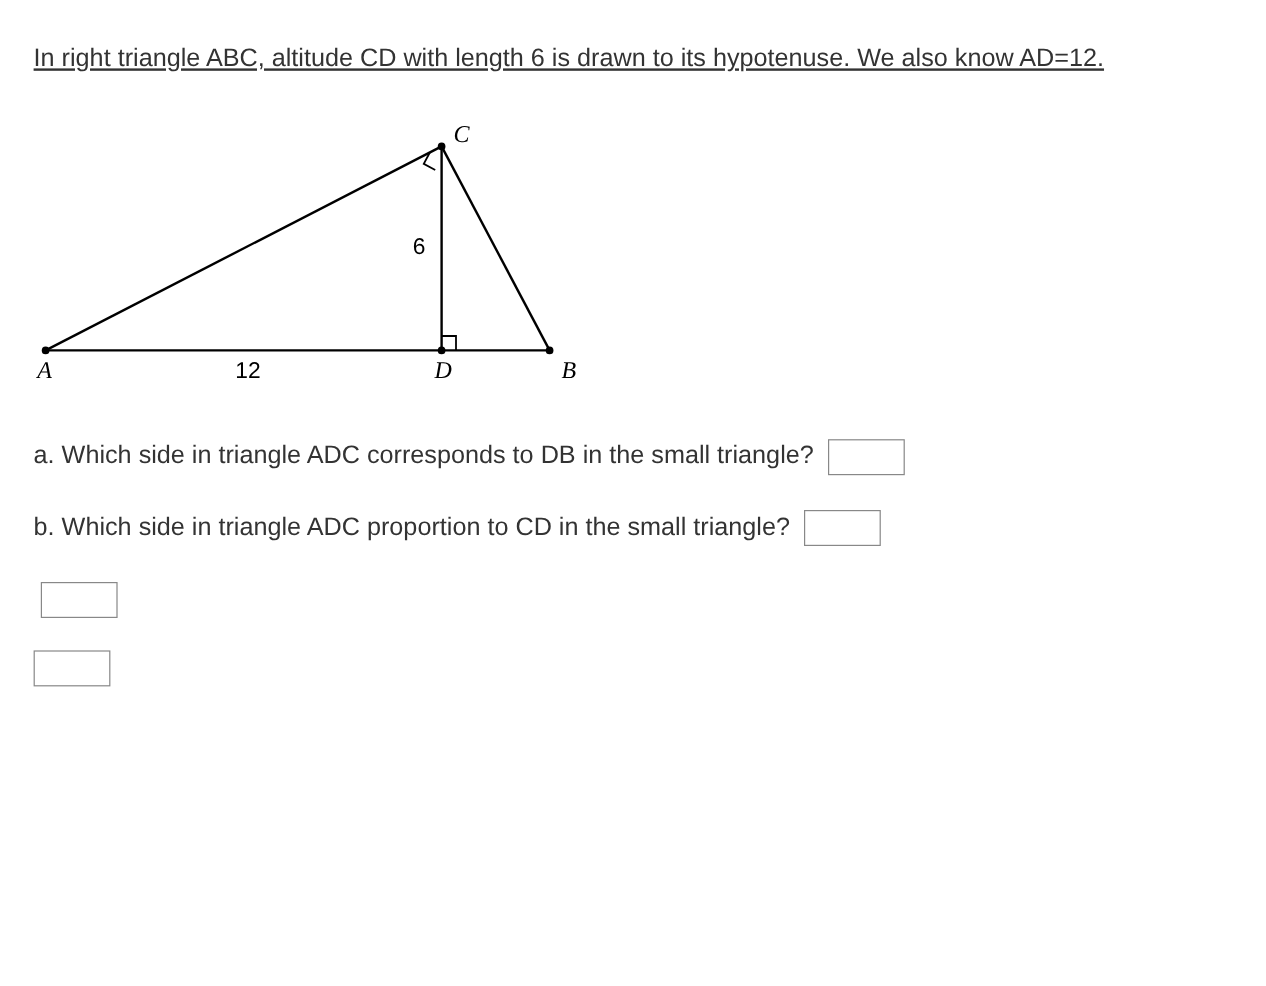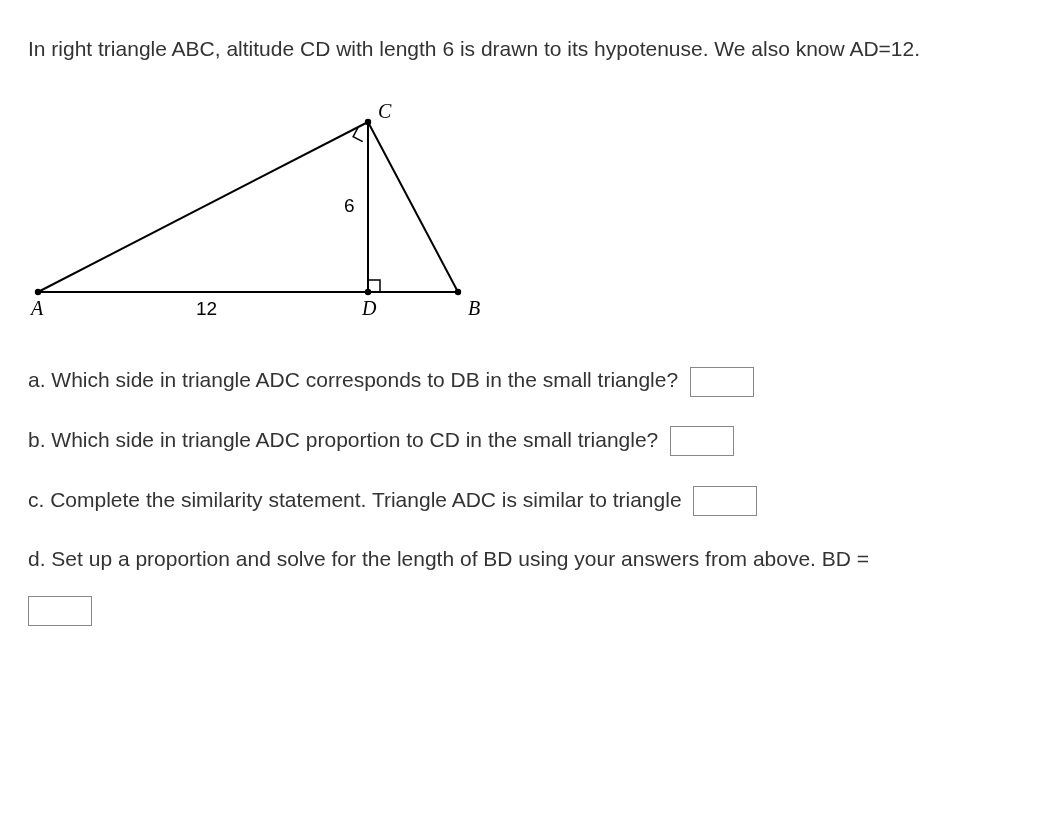--- a/index.html
+++ b/index.html
@@ -9,20 +9,21 @@
     font-family: Arial, Helvetica, sans-serif;
     font-size: 21px;
     color: #333;
     line-height: 1.4;
     background: #fff;
     width: 1055px;
   }
   .intro {
     margin-bottom: 18px;
     line-height: 2.4;
+    text-decoration: underline;
   }
   .diagram {
     margin: 28px 0 36px 0;
   }
   .question {
     margin: 26px 0 26px 0;
     display: block;
     line-height: 1.6;
   }
   .answer-box {
@@ -81,20 +82,18 @@
   <span>a. Which side in triangle ADC corresponds to DB in the small triangle?</span>
   <input type="text" class="answer-box" style="">
 </div>
 
 <div class="question">
   <span>b. Which side in triangle ADC proportion to CD in the small triangle?</span>
   <input type="text" class="answer-box" style="">
 </div>
 
 <div class="question">
-  <span>c. Complete the similarity statement. Triangle ADC is similar to triangle</span>
   <input type="text" class="answer-box" style="">
 </div>
 
 <div class="question">
-  <span>d. Set up a proportion and solve for the length of BD using your answers from above. BD =</span>
   <input type="text" class="answer-box answer-box-below" style="">
 </div>
 
 </body></html>

